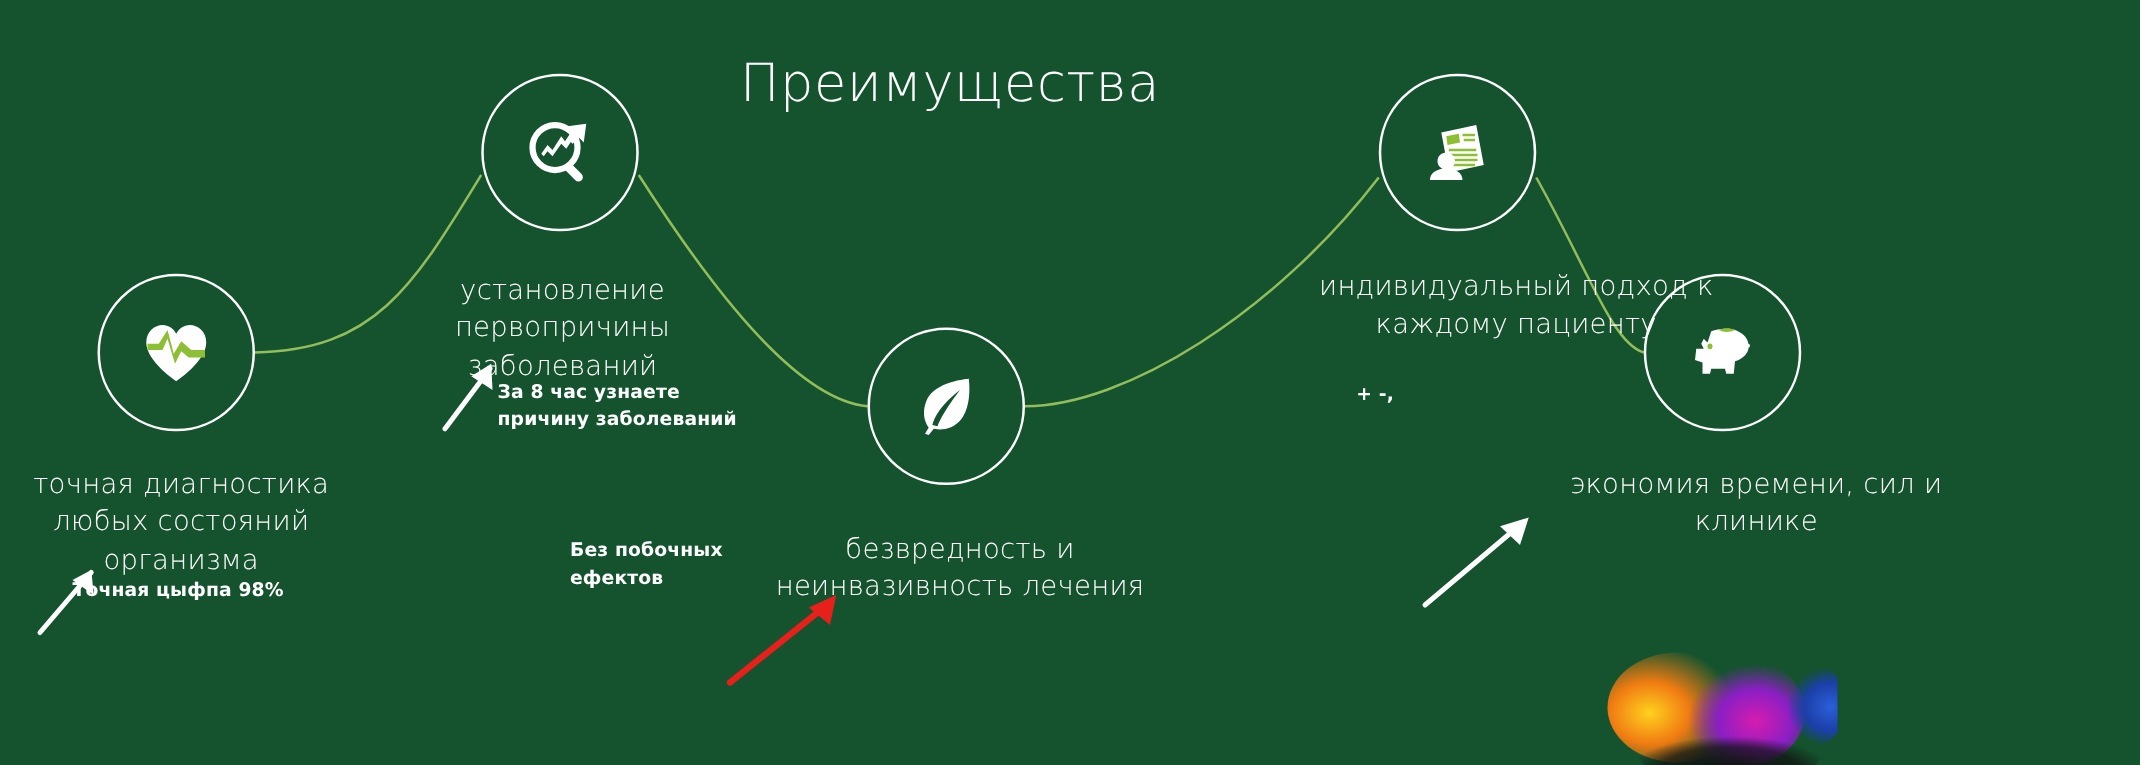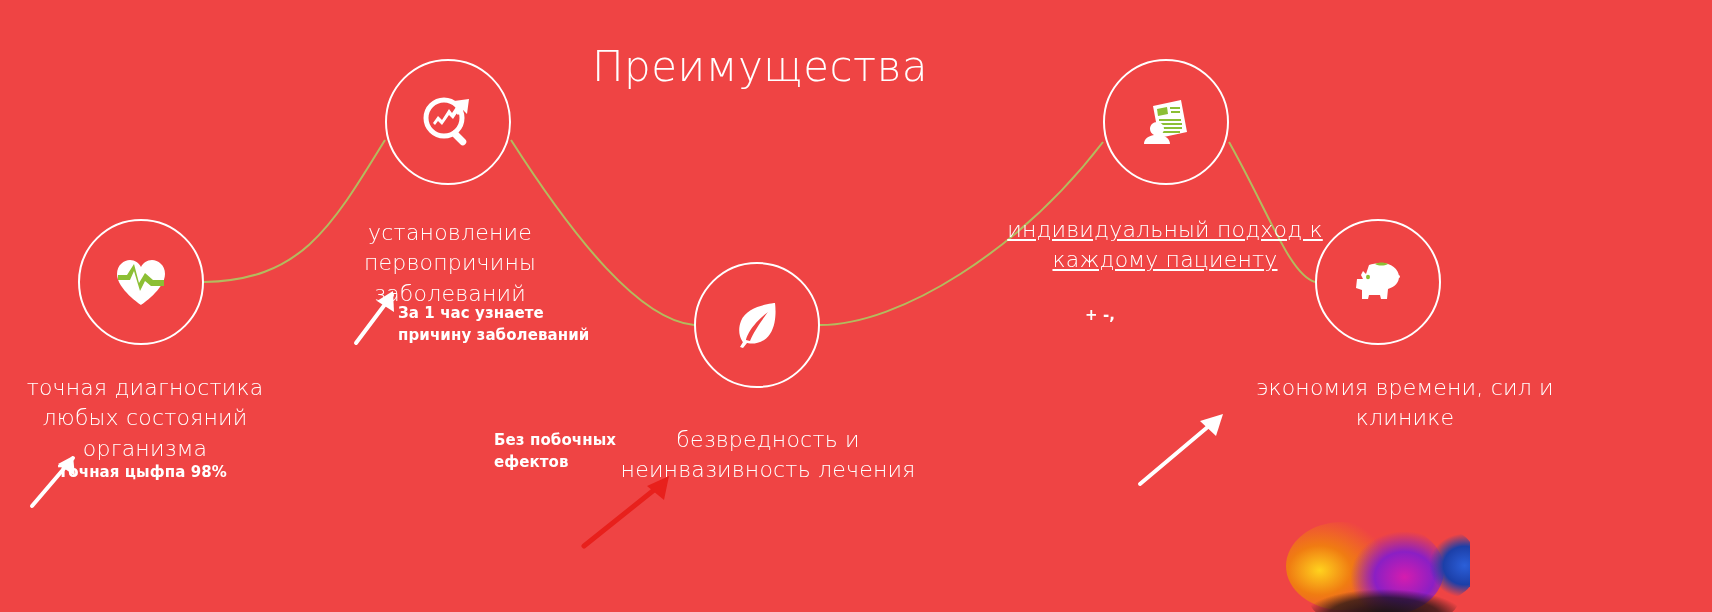--- a/index.html
+++ b/index.html
@@ -4,21 +4,21 @@
 <style>
   html, body {
     margin: 0;
     padding: 0;
     background: #8cbf34;
   }
   #stage {
     position: relative;
     width: 1712px;
     height: 612px;
-    background: #ef4444;
+    background: #14532d;
     overflow: hidden;
     font-family: "DejaVu Sans", "Liberation Sans", sans-serif;
     -webkit-font-smoothing: antialiased;
   }
 
   
   #wave {
     position: absolute;
     left: 0; top: 0;
     width: 1712px; height: 612px;
@@ -65,35 +65,35 @@
     font-size: 22px;
     font-weight: 300;
     line-height: 1.38;
     text-align: center;
     letter-spacing: 0.2px;
   }
 
   .cap-1 { left: -10px;   top: 373px; width: 310px; }
   .cap-2 { left: 285px;   top: 218px; width: 330px; }
   .cap-3 { left: 588px;   top: 425px; width: 360px; }
-  .cap-4 { left: 1000px;  top: 215px; width: 330px; text-decoration: underline; }
+  .cap-4 { left: 1048px;  top: 215px; width: 330px; }
   .cap-5 { left: 1240px;  top: 373px; width: 330px; }
 
   
   .note {
     position: absolute;
     color: #ffffff;
     font-size: 15px;
     font-weight: bold;
     line-height: 1.45;
     letter-spacing: 0.1px;
   }
   .note-1 { left: 58px;   top: 462px; width: 230px; }
   .note-2 { left: 398px;  top: 303px; width: 215px; }
-  .note-3 { left: 494px;  top: 430px; width: 200px; }
+  .note-3 { left: 456px;  top: 430px; width: 200px; }
   .note-4 { left: 1085px; top: 305px; width: 160px; }
   .note-5 { left: 1250px; top: 458px; width: 230px; }
 
   
   .arrow { position: absolute; pointer-events: none; }
 
   
   #blob {
     position: absolute;
     left: 1280px;
@@ -174,21 +174,21 @@
     </span>
   </div>
 
   <div class="caption cap-1">точная диагностика любых состояний организма</div>
   <div class="caption cap-2">установление первопричины заболеваний</div>
   <div class="caption cap-3">безвредность и неинвазивность лечения</div>
   <div class="caption cap-4">индивидуальный подход к каждому пациенту</div>
   <div class="caption cap-5">экономия времени, сил и клинике</div>
 
   <div class="note note-1">Точная цыфпа 98%</div>
-  <div class="note note-2">За 1 час узнаете причину заболеваний</div>
+  <div class="note note-2">За 8 час узнаете причину заболеваний</div>
   <div class="note note-3">Без побочных ефектов</div>
   <div class="note note-4">+ -,</div>
 
   <svg class="arrow" style="left:20px; top:450px;" width="80" height="60" viewBox="0 0 80 60">
     <path d="M12 56 L53 8" stroke="#ffffff" stroke-width="4" fill="none" stroke-linecap="round"></path>
     <path d="M53 6 L55 26 L38 14 Z" fill="#ffffff"></path>
   </svg>
 
   <svg class="arrow" style="left:348px; top:285px;" width="70" height="62" viewBox="0 0 70 62">
     <path d="M8 58 L44 10" stroke="#ffffff" stroke-width="4" fill="none" stroke-linecap="round"></path>

